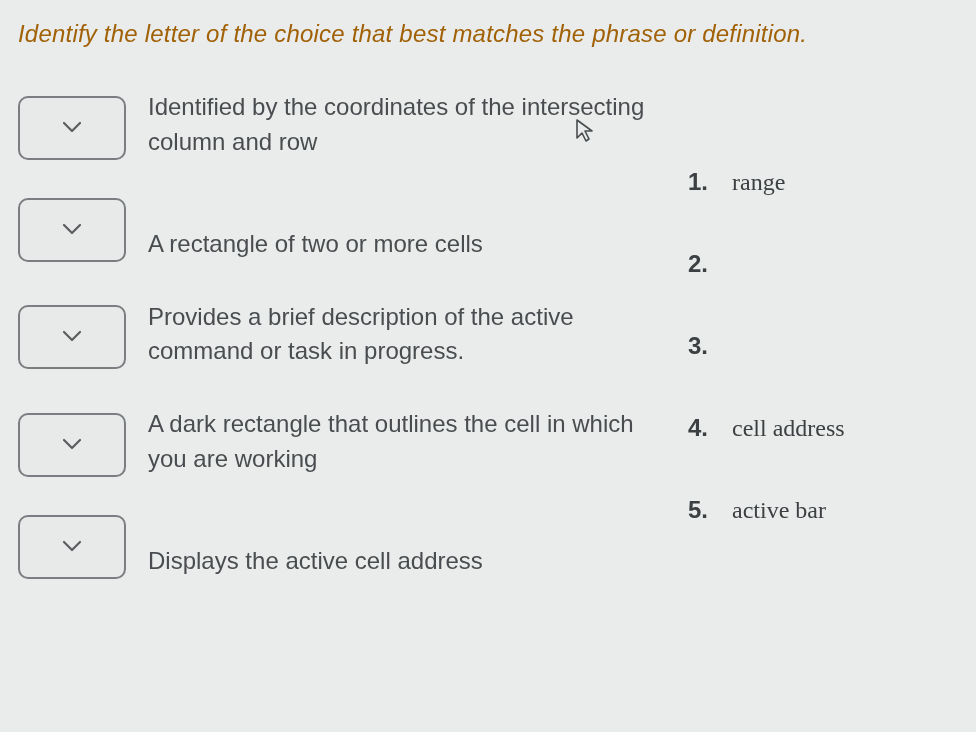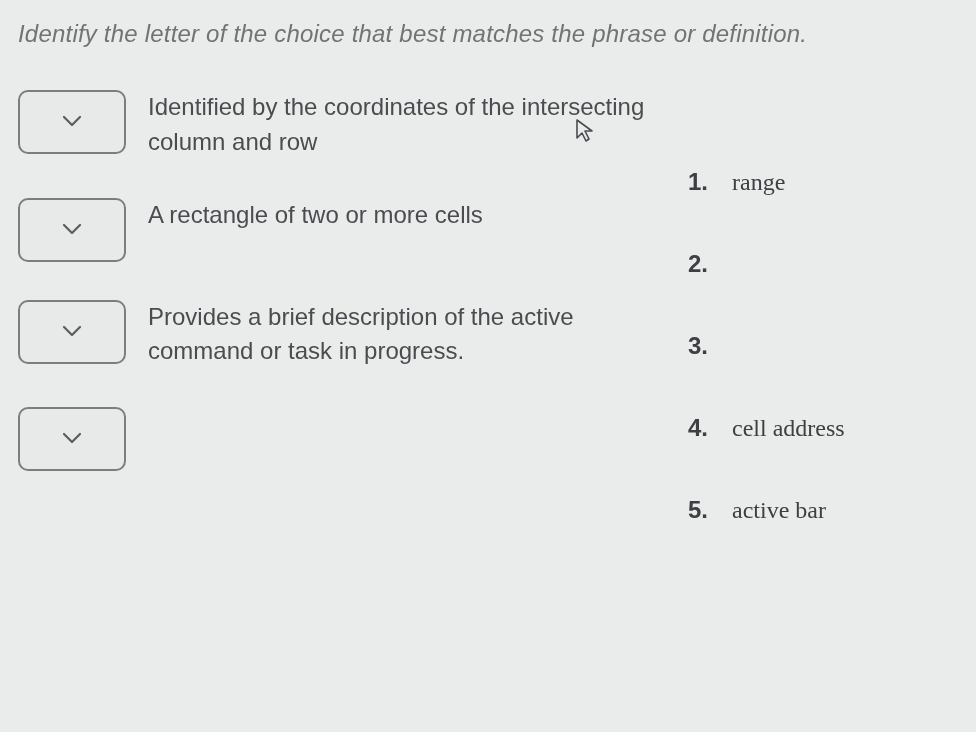--- a/index.html
+++ b/index.html
@@ -12,38 +12,38 @@
       background: #eaecec;
       width: 976px;
       height: 732px;
       padding: 20px 18px;
       color: #4a4d4f;
       overflow: hidden;
     }
     .instruction {
       font-style: italic;
       font-size: 24px;
-      color: #737373;
+      color: #a16207;
       margin-bottom: 42px;
       letter-spacing: 0.2px;
     }
     .content {
       display: flex;
       gap: 28px;
     }
     .left-col {
       flex: 1;
     }
     .right-col {
       width: 270px;
       padding-top: 78px;
     }
     .question-row {
       display: flex;
-      align-items: flex-start;
+      align-items: flex-end;
       gap: 22px;
       margin-bottom: 38px;
     }
     .dropdown {
       width: 108px;
       height: 64px;
       border: 2px solid #7b7e80;
       border-radius: 10px;
       background: #e8eaea;
       display: flex;
@@ -119,29 +119,40 @@
       <div class="dropdown">
         <span>
           <svg viewBox="0 0 18 12">
               <path d="M1 2 L9 10 L17 2" stroke="#5a5d5f" stroke-width="2.2" fill="none" stroke-linecap="round" stroke-linejoin="round"></path>
             </svg>
         </span>
       </div>
       <div class="question-text">Provides a brief description of the active command or task in progress.</div>
     </div>
 
+    <div class="question-row">
+      <div class="dropdown">
+        <span>
+          <svg viewBox="0 0 18 12">
+              <path d="M1 2 L9 10 L17 2" stroke="#5a5d5f" stroke-width="2.2" fill="none" stroke-linecap="round" stroke-linejoin="round"></path>
+            </svg>
+        </span>
+      </div>
+      <div class="question-text">A dark rectangle that outlines the cell in which you are working</div>
+    </div>
 
     <div class="question-row">
       <div class="dropdown">
         <span>
           <svg viewBox="0 0 18 12">
               <path d="M1 2 L9 10 L17 2" stroke="#5a5d5f" stroke-width="2.2" fill="none" stroke-linecap="round" stroke-linejoin="round"></path>
             </svg>
         </span>
       </div>
+      <div class="question-text">Displays the active cell address</div>
     </div>
 
   </div>
 
   <div class="right-col">
     <div class="answer-row">
       <span class="answer-num">1.</span>
       <span class="answer-text">range</span>
     </div>
     <div class="answer-row">

